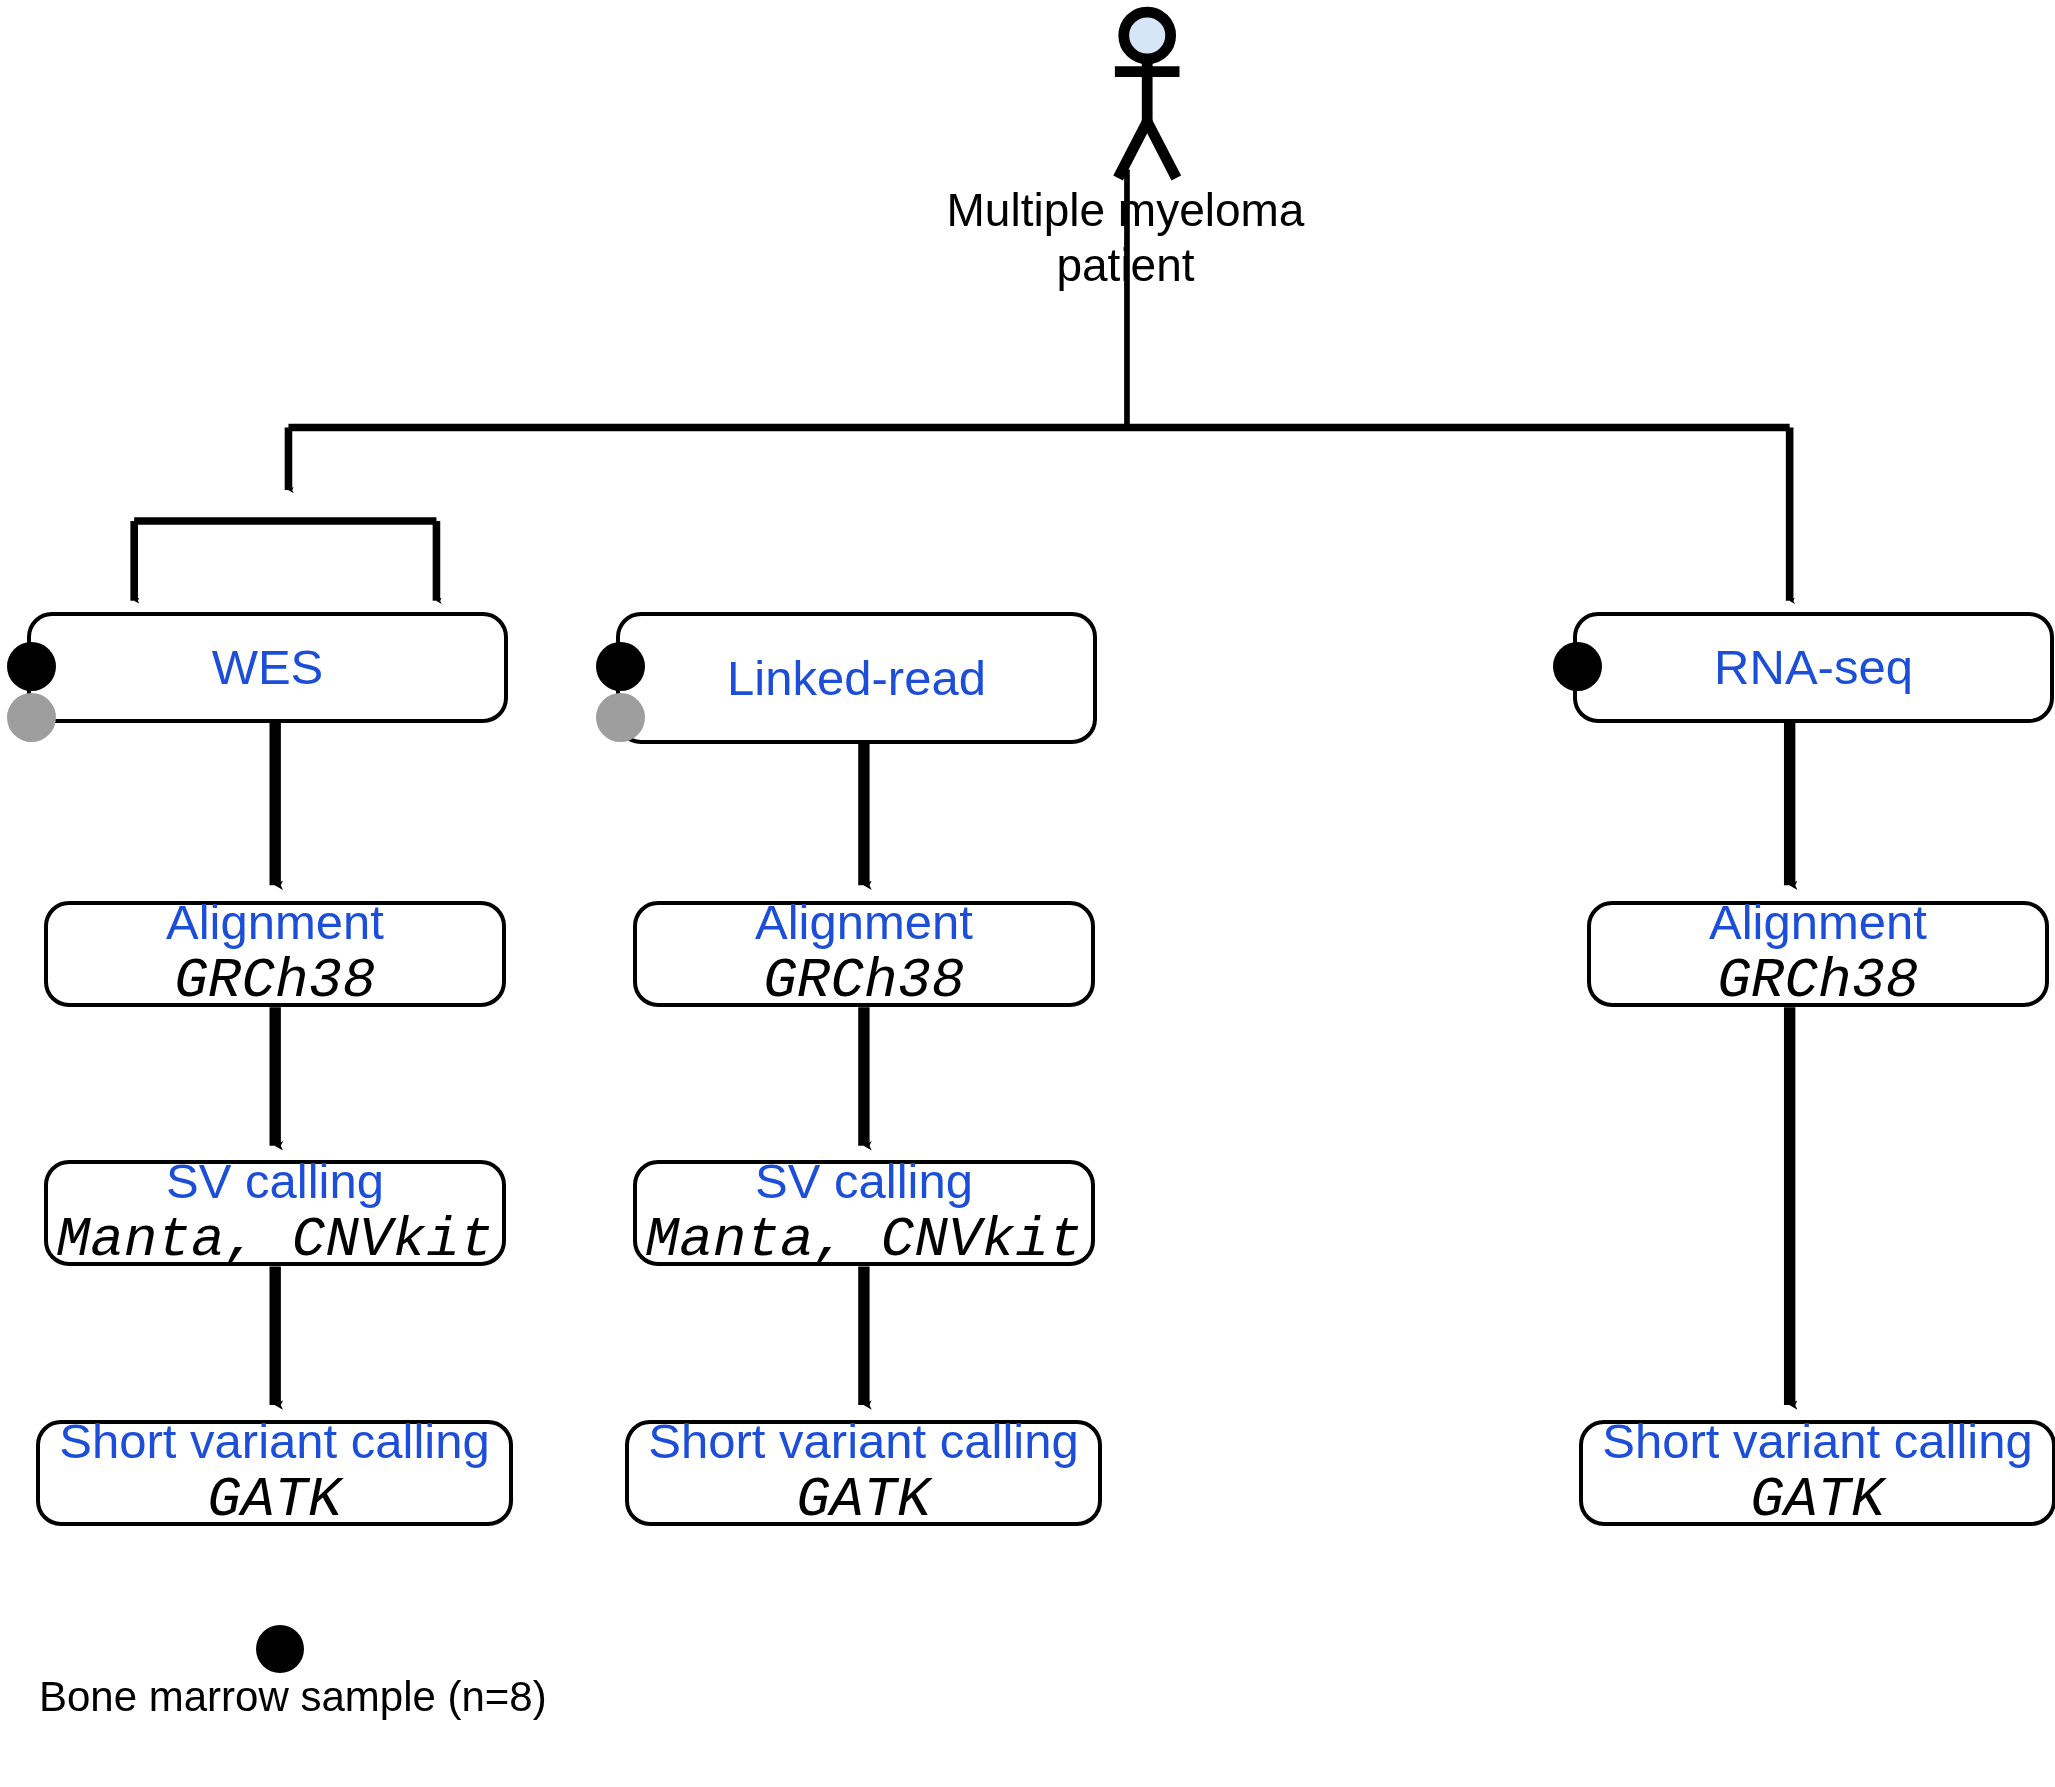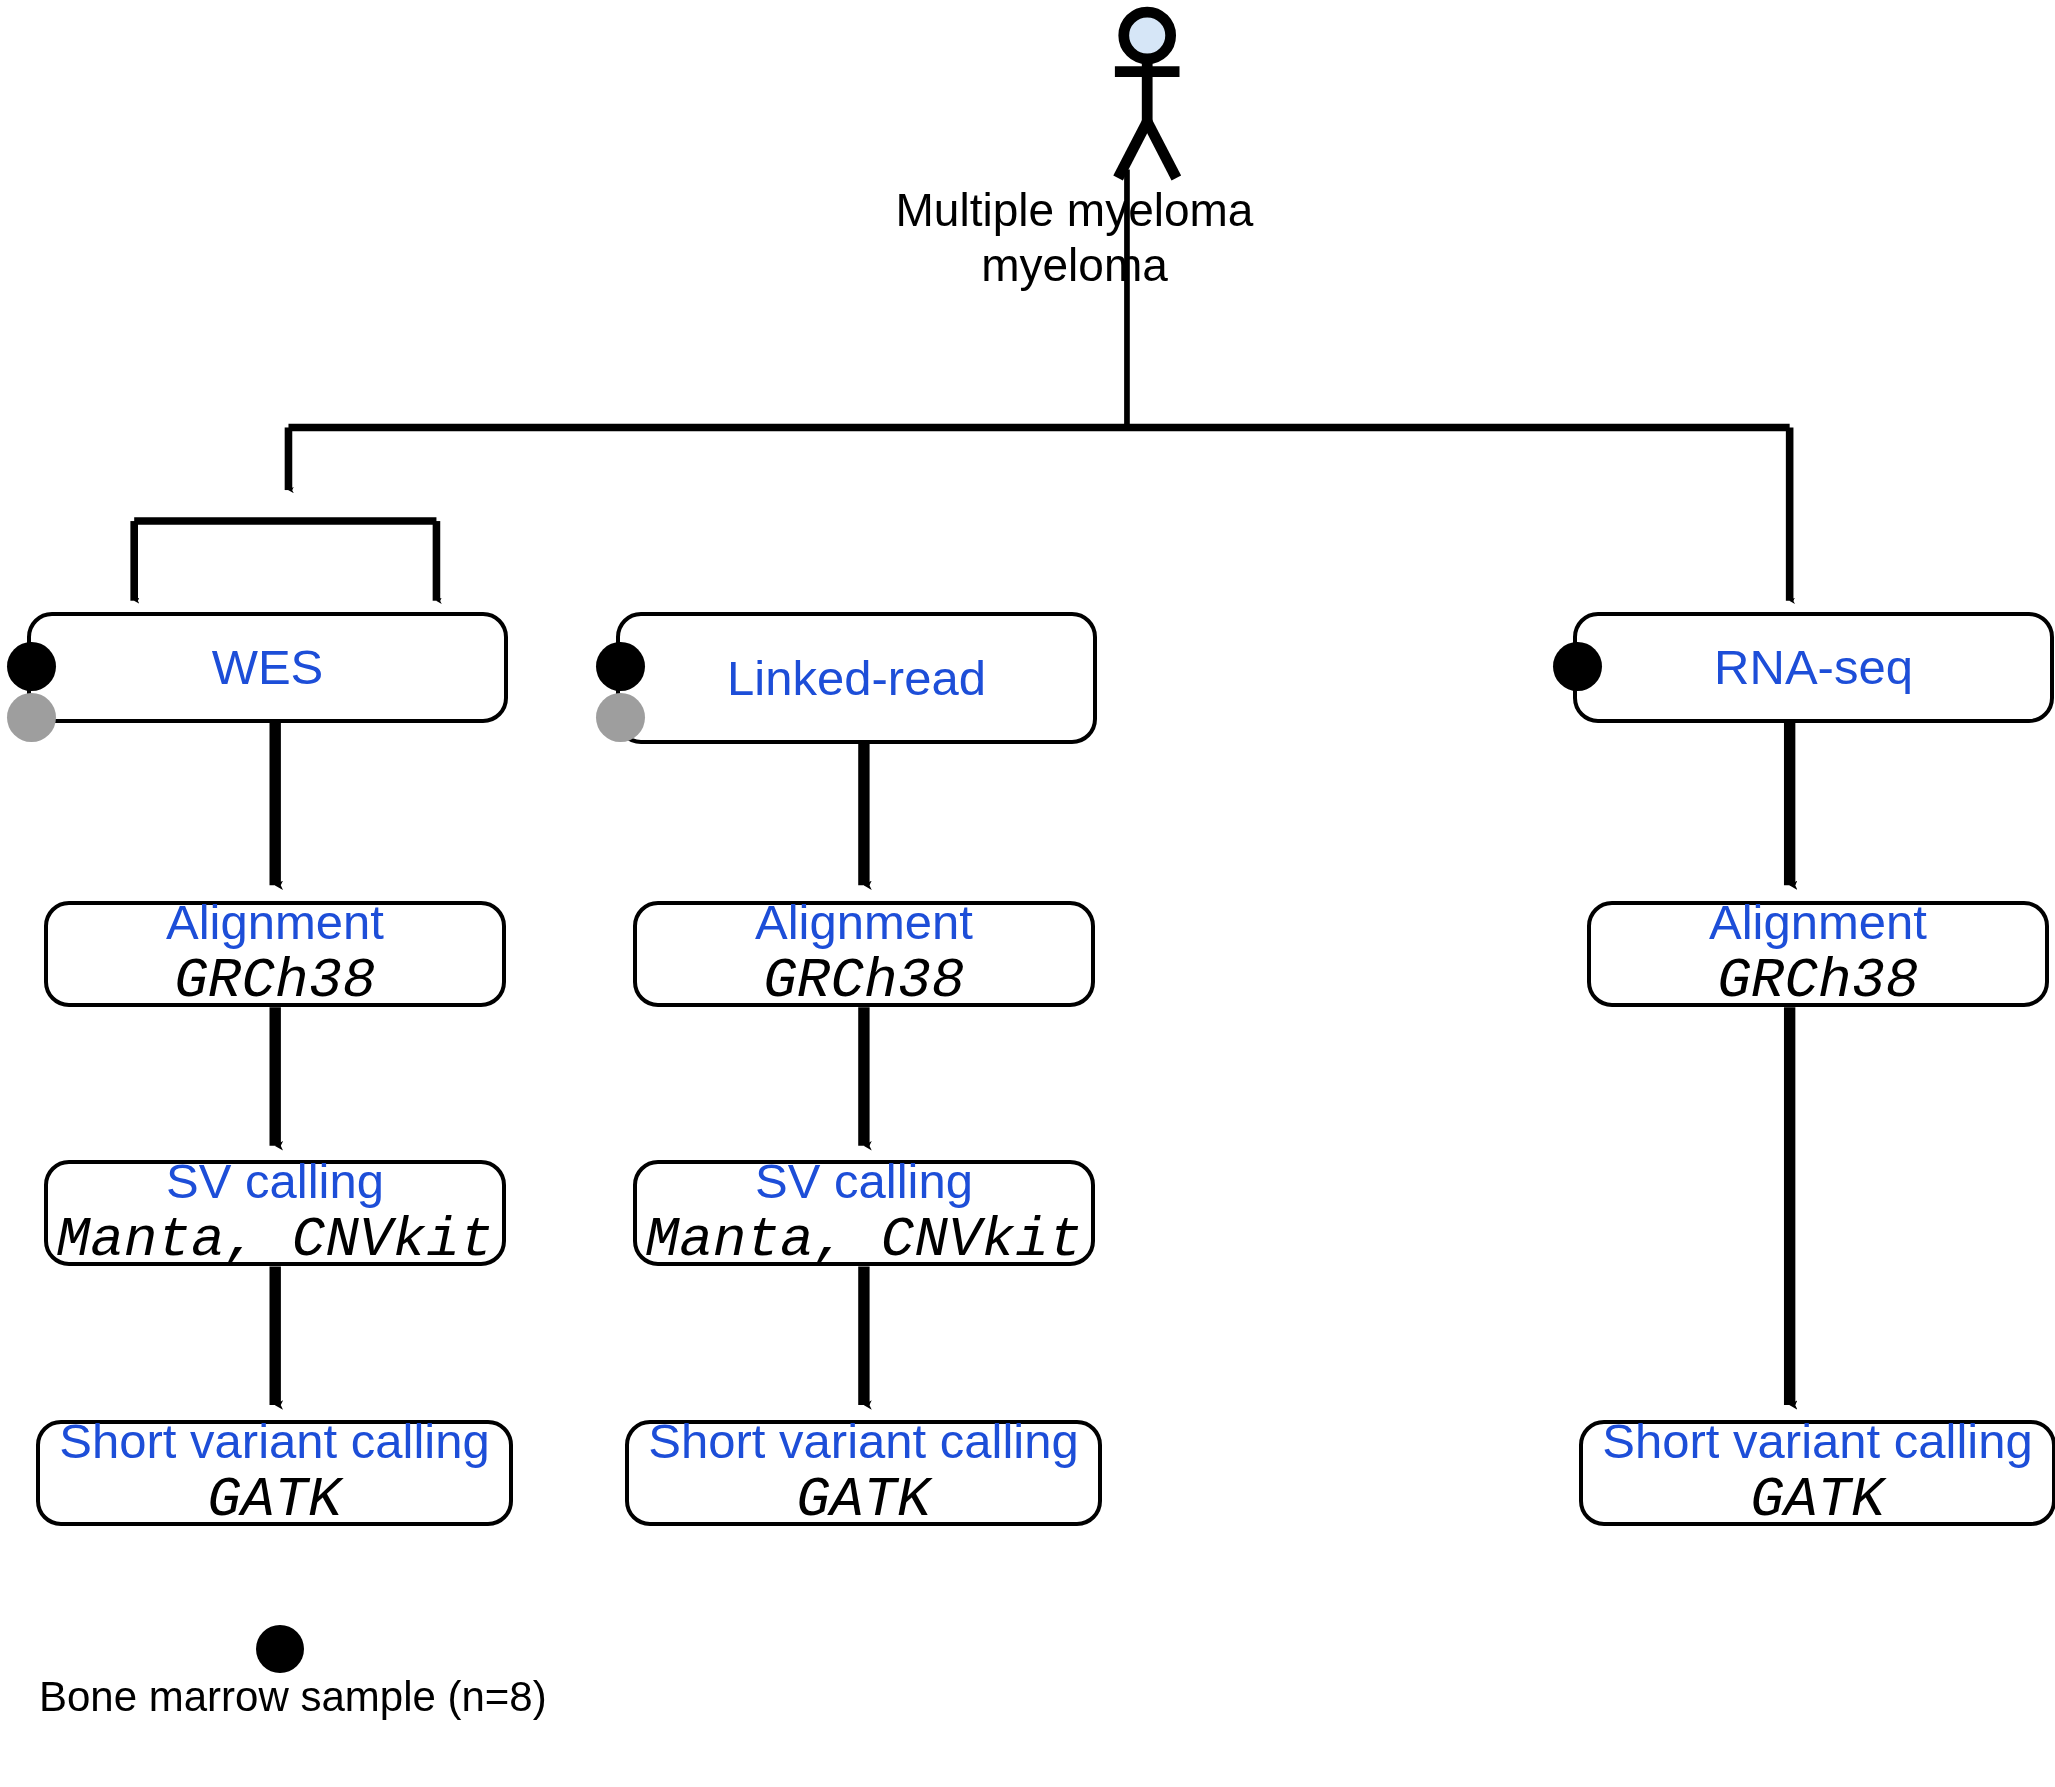--- a/index.html
+++ b/index.html
@@ -129,23 +129,23 @@
   </svg>
 
   <svg style="position:absolute;left:1075px;top:0px;width:190px;height:190px;" viewBox="0 0 300 300" xmlns="http://www.w3.org/2000/svg">
     <circle cx="114" cy="56" r="37" fill="#d6e6f7" stroke="#000000" stroke-width="17"></circle>
     <path d="M114,92 L114,198" stroke="#000000" stroke-width="17" fill="none"></path>
     <path d="M63,113 L165,113" stroke="#000000" stroke-width="17" fill="none"></path>
     <path d="M114,192 L68,281" stroke="#000000" stroke-width="17" fill="none"></path>
     <path d="M114,192 L160,281" stroke="#000000" stroke-width="17" fill="none"></path>
   </svg>
 
-  <div class="actor-label" style="left:866px;top:183px;width:417px;">
+  <div class="actor-label" style="left:917px;top:183px;width:417px;">
     <div>Multiple myeloma</div>
-    <div>myeloma</div>
+    <div>patient</div>
   </div>
 
   <div class="node-box" style="left:27px;top:612px;width:481px;height:111px;">
     <div class="node-title">WES</div>
   </div>
   <div class="sample-dot" style="left:7px;top:642px;width:49px;height:49px;background:#000000;"></div>
   <div class="sample-dot" style="left:7px;top:693px;width:49px;height:49px;background:#9e9e9e;"></div>
 
   <div class="node-box" style="left:616px;top:612px;width:481px;height:132px;">
     <div class="node-title">Linked-read</div>

